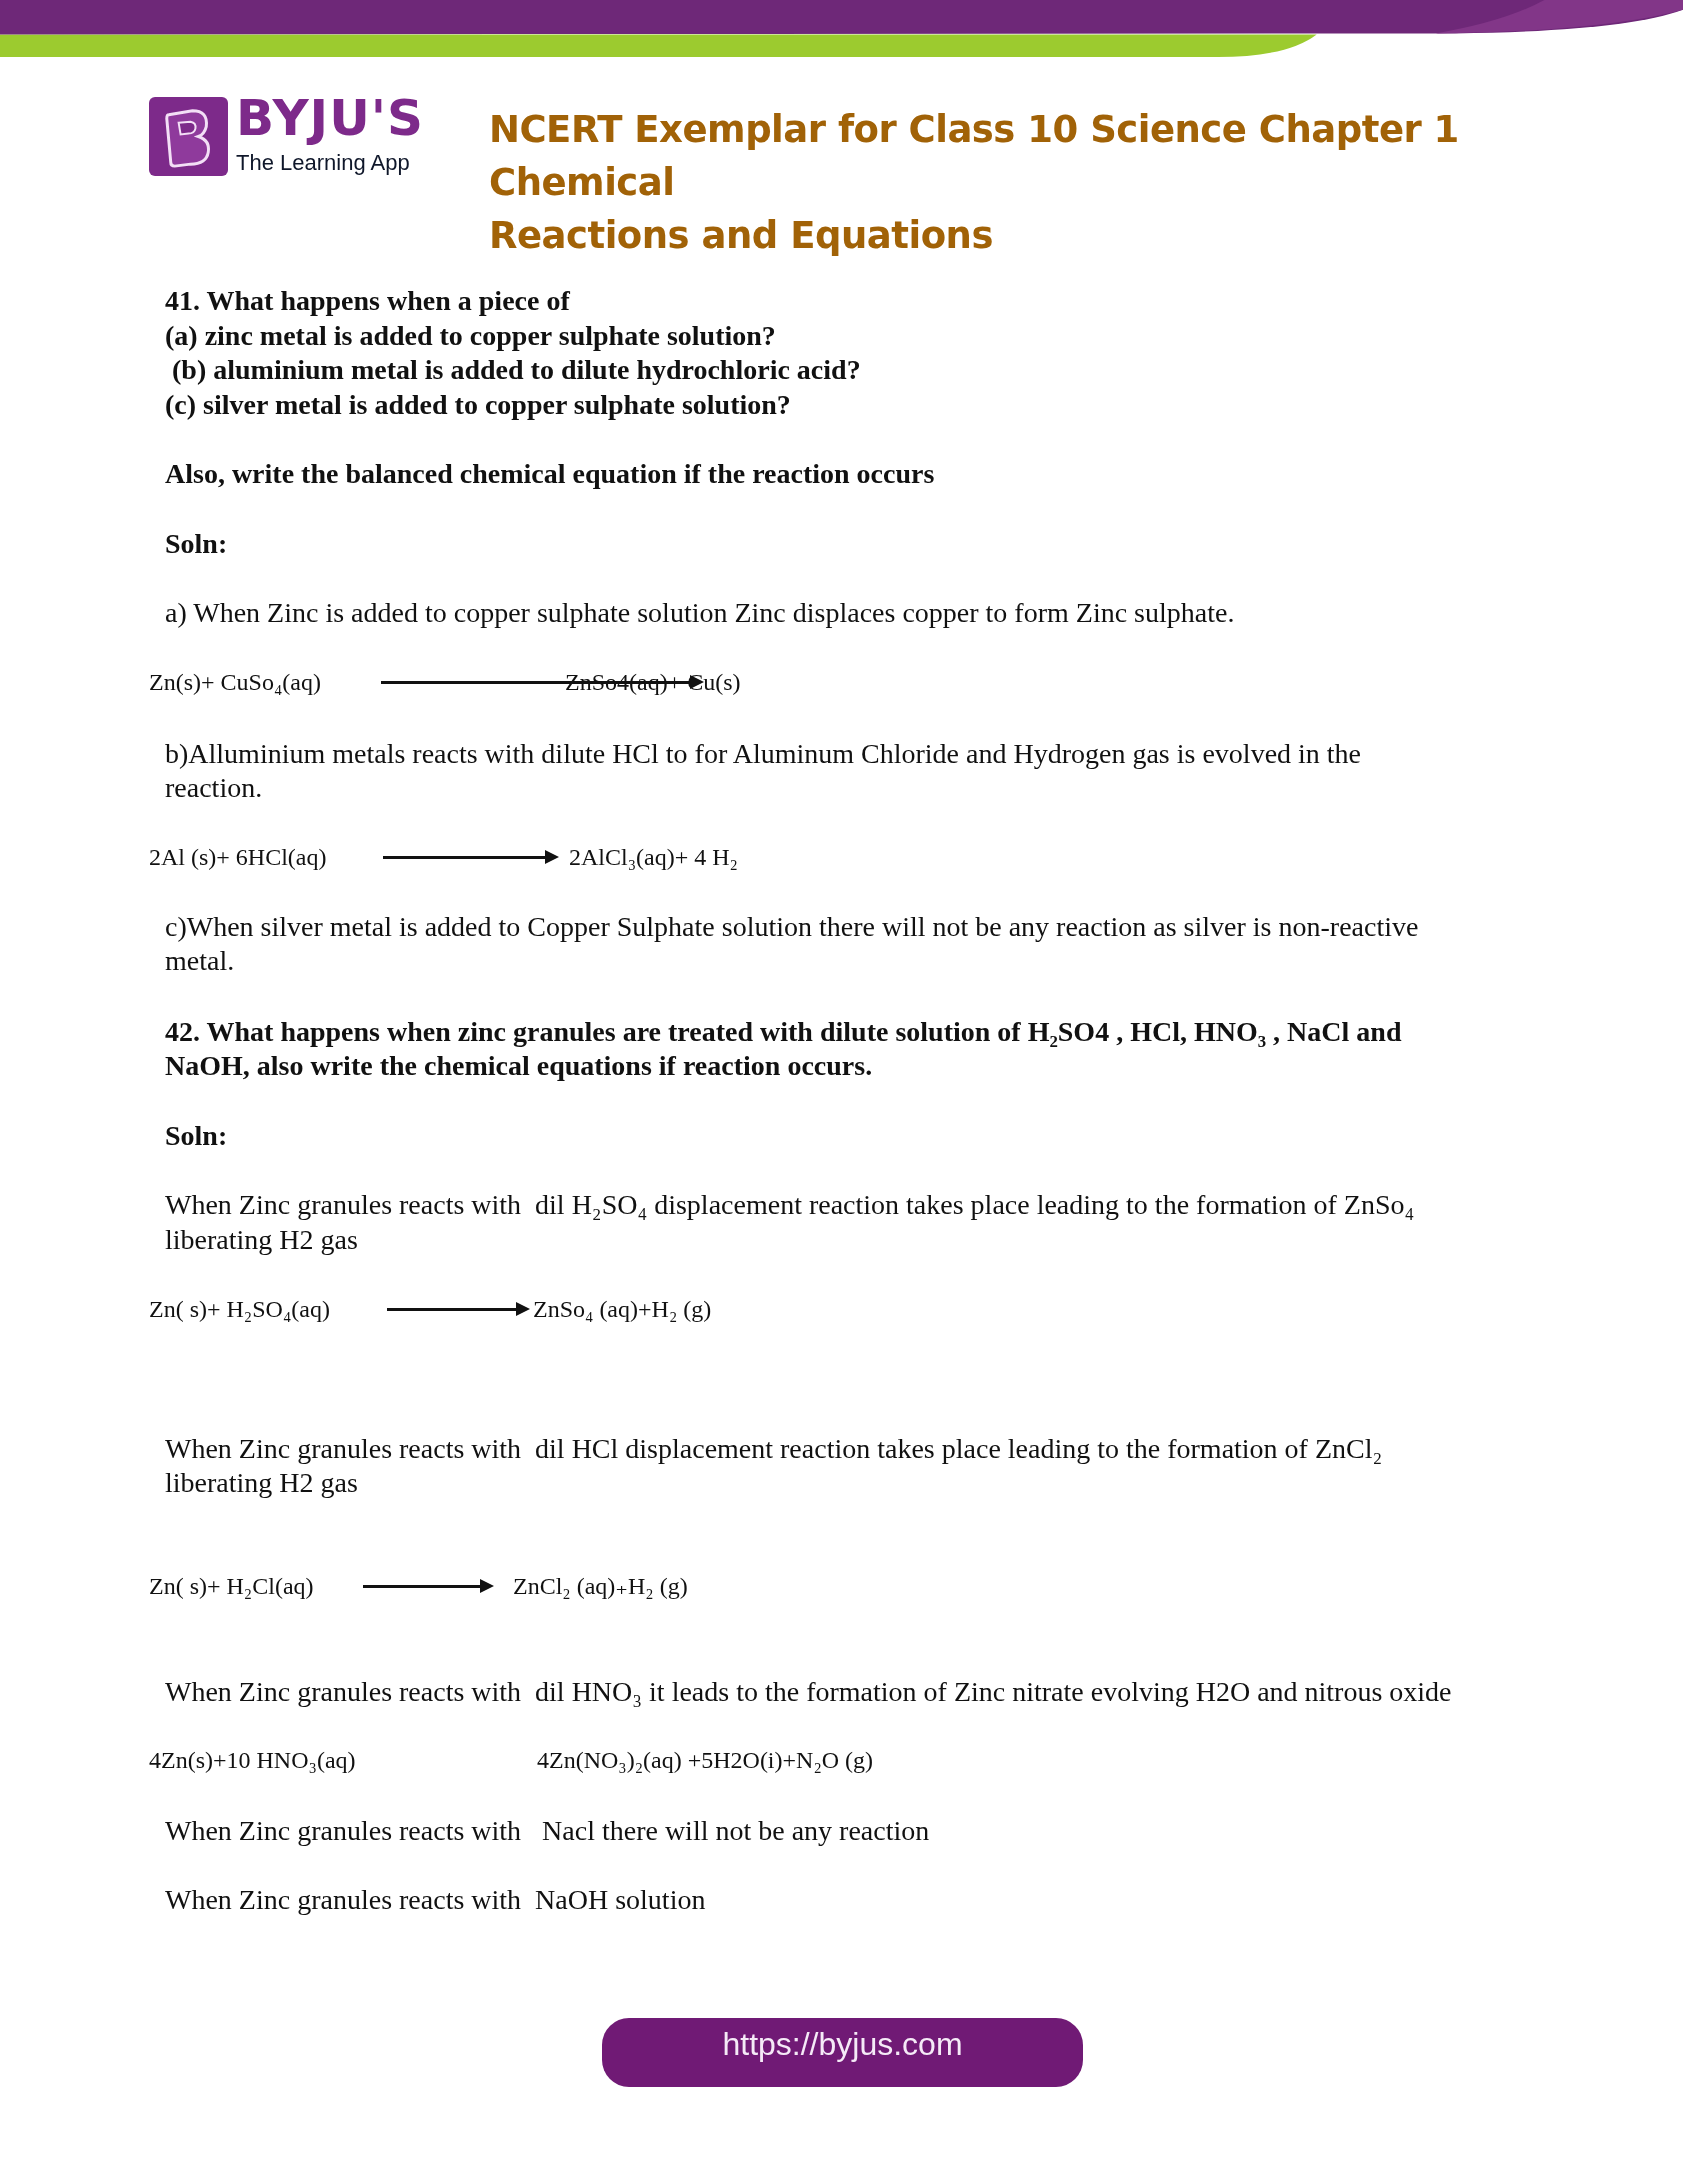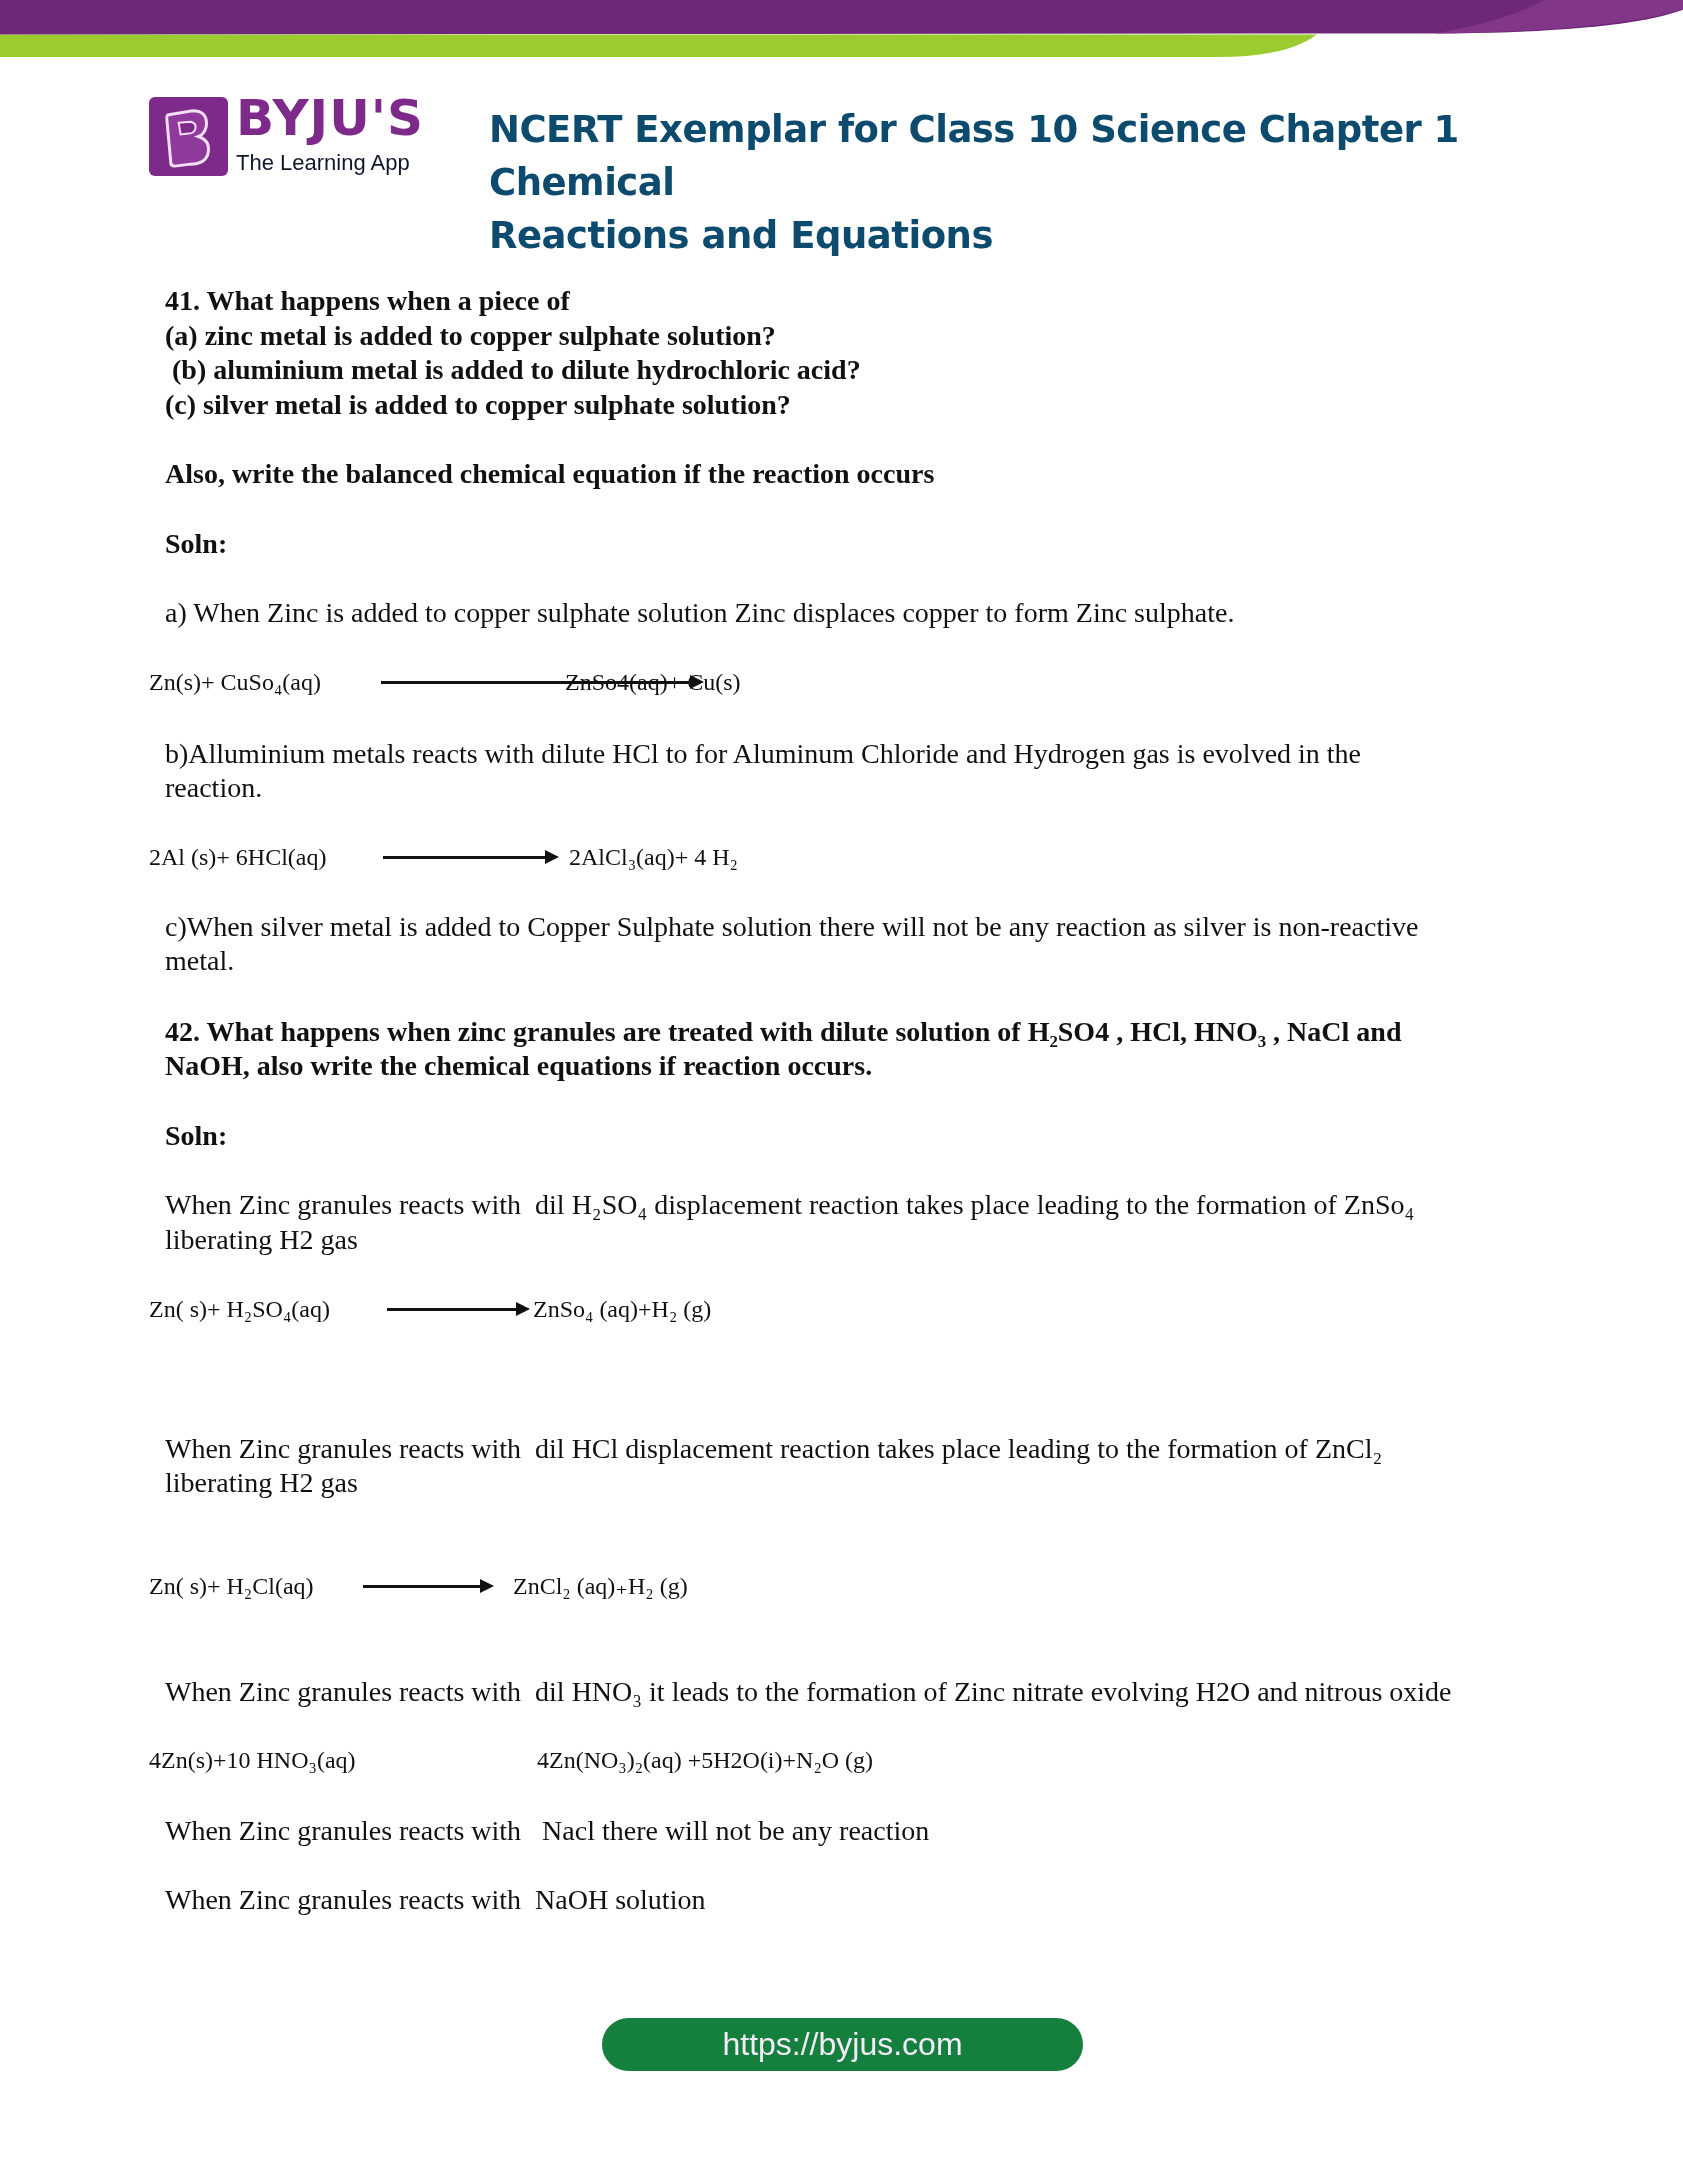--- a/index.html
+++ b/index.html
@@ -22,41 +22,41 @@
       font-weight: bold; font-size: 50px; color: #7d2a8a; letter-spacing: 1px;
     }
     .logo-tag {
       position: absolute; left: 87px; top: 53px;
       font-family: Liberation Sans, sans-serif;
       font-size: 22px; color: #0f172a;
     }
     .doc-title {
       position: absolute; left: 489px; top: 103px; width: 1089px;
       font-family: "DejaVu Sans", "Liberation Sans", sans-serif;
-      font-weight: bold; font-size: 37px; line-height: 53px; color: #0c4a6e;
+      font-weight: bold; font-size: 37px; line-height: 53px; color: #a16207;
       letter-spacing: -0.5px;
     }
     .content { position: absolute; left: 149px; top: 0; width: 1406px; }
     .line {
       position: absolute; left: 16px; white-space: nowrap;
       font-size: 28px; line-height: 35px; text-align: center;
     }
     .bold { font-weight: bold; }
     .eq { position: absolute; left: 0; white-space: nowrap; font-size: 24px; line-height: 35px; }
     .eq .lhs, .eq .rhs { position: absolute; top: 0; white-space: nowrap; }
     .arrow {
       position: absolute; top: 16px; height: 3px; background: #111;
     }
     .arrow::after {
       content: ""; position: absolute; right: -4px; top: -6px;
       border-left: 14px solid #111; border-top: 7px solid transparent; border-bottom: 7px solid transparent;
     }
     .footer-pill {
-      position: absolute; left: 602px; top: 2018px; width: 481px; height: 53px;
-      background: #15803d; border-radius: 27px;
+      position: absolute; left: 602px; top: 2018px; width: 481px; height: 69px;
+      background: #701a75; border-radius: 27px;
       color: #f5eaf7; text-align: center; line-height: 53px;
       font-family: "Liberation Sans", "DejaVu Sans", sans-serif; font-size: 32px;
     }
   </style>
 </head>
 <body>
 
 <svg class="top-band" viewBox="0 0 1700 60" preserveAspectRatio="none">
   <path d="M0 35 L0 58 L1230 58 Q1300 58 1330 35 Z" fill="#9ccb2f"></path>
   <path d="M0 0 L1700 0 L1700 10 Q1640 32 1470 34 L0 35 Z" fill="#6e2878"></path>

